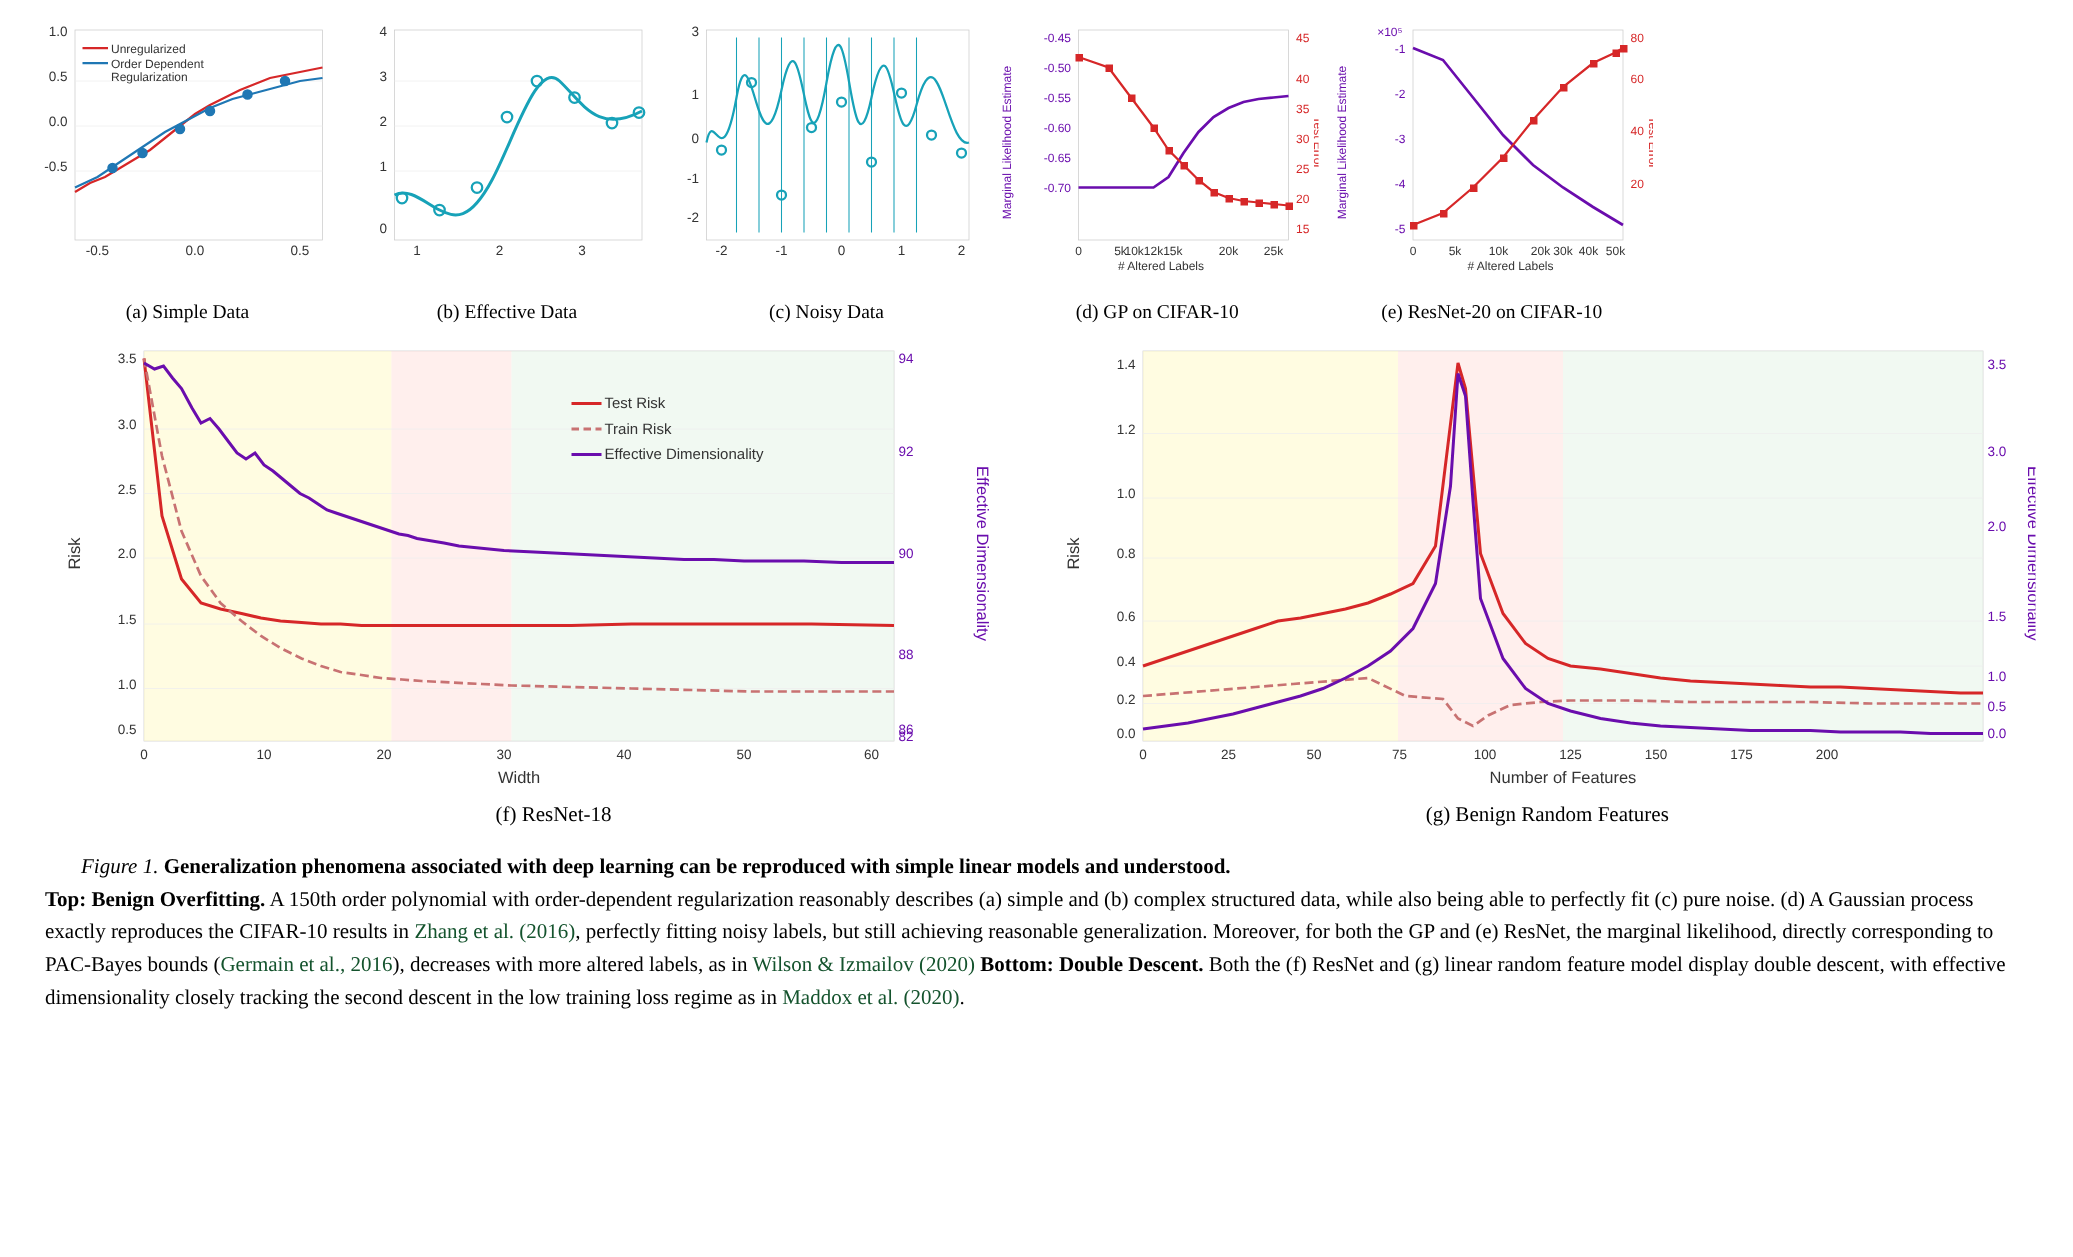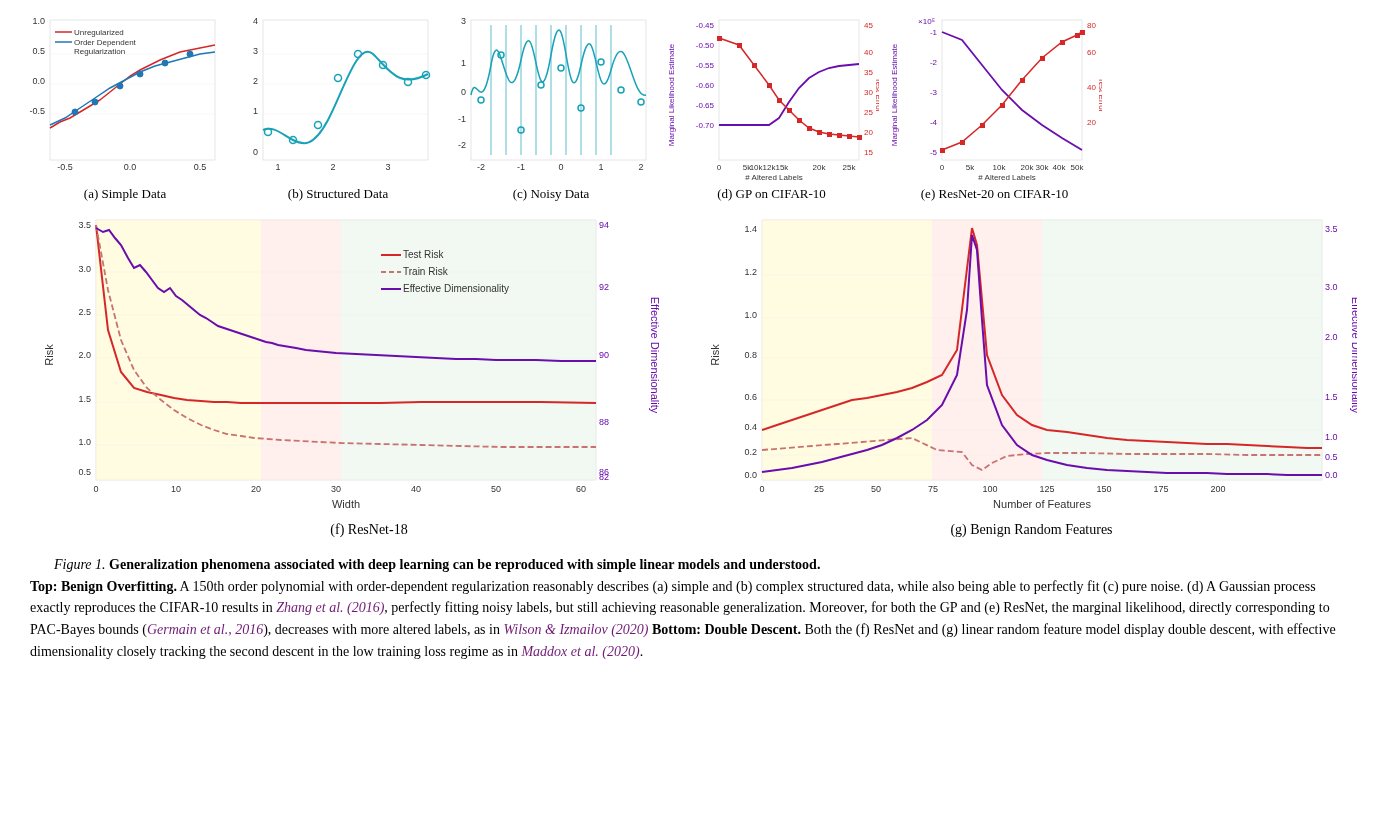--- a/index.html
+++ b/index.html
@@ -20,21 +20,21 @@
       margin-bottom: 8px;
     }
     .figure-panel {
       display: flex;
       flex-direction: column;
       align-items: center;
     }
     .figure-caption {
       font-size: 13px;
       text-align: center;
-      margin-top: 1px;
+      margin-top: 15px;
     }
     .figures-bottom {
       display: flex;
       flex-direction: row;
       gap: 20px;
       margin-bottom: 8px;
     }
     .figure-bottom-panel {
       display: flex;
       flex-direction: column;
@@ -47,23 +47,22 @@
       line-height: 1.55;
     }
     .caption-text em {
       font-style: italic;
       margin-left: 24px;
     }
     .caption-text strong {
       font-weight: bold;
     }
     a.ref {
-      color: #701a75;
+      color: #14532d;
       text-decoration: none;
-      font-style: italic;
     }
     svg text {
       font-family: Arial, sans-serif;
     }
   </style>
 </head>
 <body>
 
 <div class="figures-top">
 
@@ -124,21 +123,21 @@
 
       <circle cx="30" cy="122" r="3.5" fill="none" stroke="#17a2b8" stroke-width="1.5"></circle>
       <circle cx="55" cy="130" r="3.5" fill="none" stroke="#17a2b8" stroke-width="1.5"></circle>
       <circle cx="80" cy="115" r="3.5" fill="none" stroke="#17a2b8" stroke-width="1.5"></circle>
       <circle cx="100" cy="68" r="3.5" fill="none" stroke="#17a2b8" stroke-width="1.5"></circle>
       <circle cx="120" cy="44" r="3.5" fill="none" stroke="#17a2b8" stroke-width="1.5"></circle>
       <circle cx="145" cy="55" r="3.5" fill="none" stroke="#17a2b8" stroke-width="1.5"></circle>
       <circle cx="170" cy="72" r="3.5" fill="none" stroke="#17a2b8" stroke-width="1.5"></circle>
       <circle cx="188" cy="65" r="3.5" fill="none" stroke="#17a2b8" stroke-width="1.5"></circle>
     </svg>
-    <div class="figure-caption">(b) Structured Data</div>
+    <div class="figure-caption">(b) Effective Data</div>
   </div>
 
   <div class="figure-panel">
     <svg width="210" height="175">
       <rect x="25" y="10" width="175" height="140" fill="white" stroke="#ccc" stroke-width="0.5"></rect>
       <text x="20" y="14" text-anchor="end" font-size="9" fill="#333">3</text>
       <text x="20" y="56" text-anchor="end" font-size="9" fill="#333">1</text>
       <text x="20" y="85" text-anchor="end" font-size="9" fill="#333">0</text>
       <text x="20" y="112" text-anchor="end" font-size="9" fill="#333">-1</text>
       <text x="20" y="138" text-anchor="end" font-size="9" fill="#333">-2</text>

